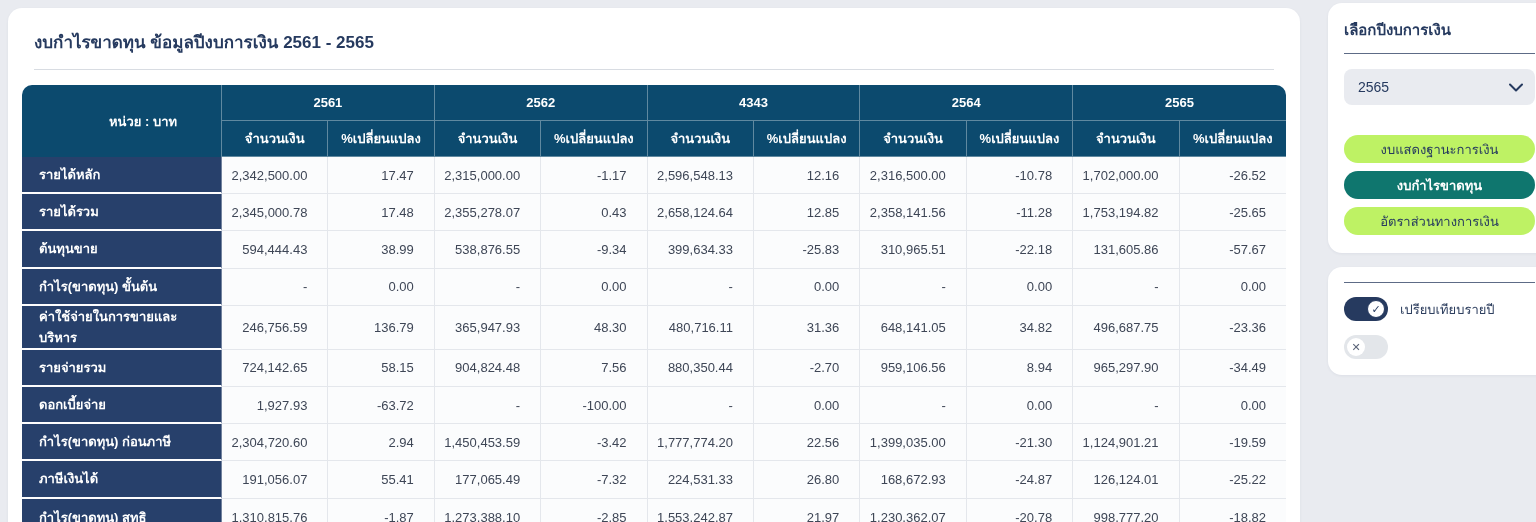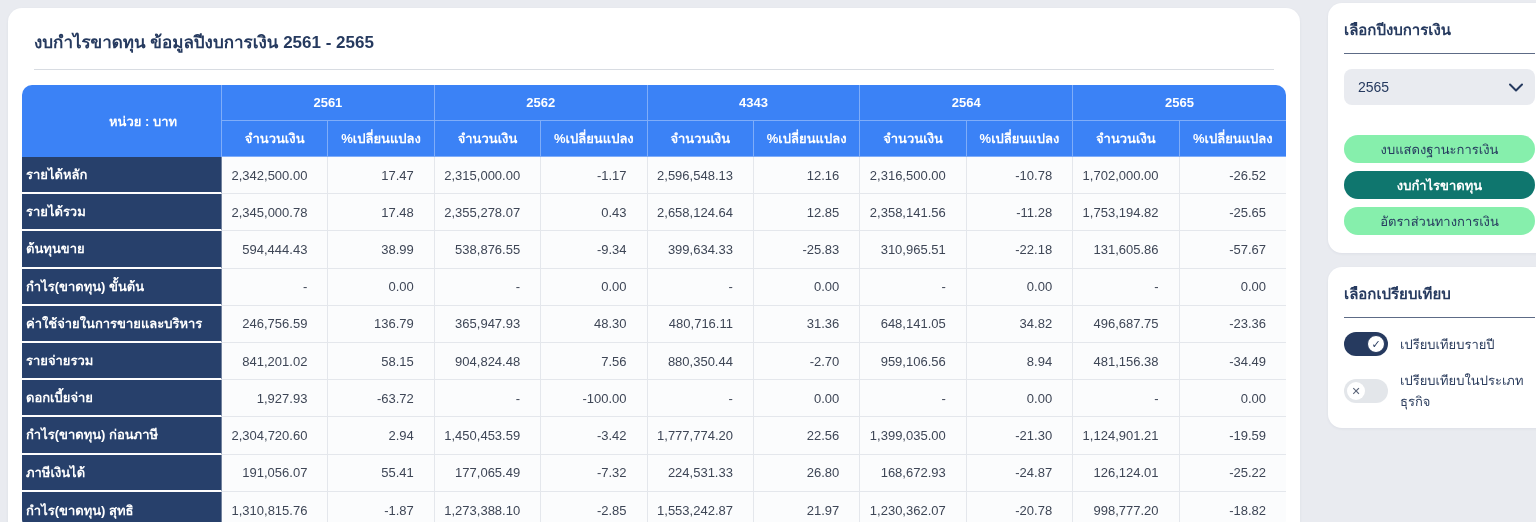--- a/index.html
+++ b/index.html
@@ -20,29 +20,29 @@
   }
   .title-divider { margin:12px 12px 0; border-bottom:1px solid #d8dce2; }
   .table-wrap { margin-top:15px; border-radius:10px; overflow:hidden; }
   table.fin-table {
     width:100%; border-collapse:separate; border-spacing:0;
     table-layout:fixed; font-size:13px;
   }
   thead tr { height:36px; }
   tbody tr { height:37.2px; }
   thead th {
-    background:#3b82f6; color:#ffffff; font-weight:bold; text-align:center;
+    background:#0c4a6e; color:#ffffff; font-weight:bold; text-align:center;
     border-right:1px solid rgba(255,255,255,.35);
     border-bottom:1px solid rgba(255,255,255,.35);
   }
   thead th.unit-cell { border-bottom:none;padding-left:44px; }
   thead tr th:last-child { border-right:none; }
   tbody th.row-label {
     background:#27406b; color:#ffffff; font-weight:bold; text-align:left;
-    padding:0 8px 0 4px; font-size:13px;
+    padding:0 8px 0 17px; font-size:13px;
     border-bottom:2px solid #fdfdfe;
     border-right:1px solid rgba(255,255,255,.35);
   }
   tbody tr:last-child th.row-label { border-bottom:none; }
   tbody td {
     background:#fbfcfd; color:#3e4656; text-align:right; padding-right:20px;
     border-bottom:1px solid #e4e7ec; border-right:1px solid #e4e7ec;
   }
   tbody td:last-child { border-right:none; }
   tbody tr:last-child td { border-bottom:none; }
@@ -55,21 +55,21 @@
   .side-heading { margin:0 0 11px; font-size:15px; font-weight:bold; color:#263a5f; }
   .side-divider { border-bottom:1px solid #5d6b86; }
   .dropdown {
     margin-top:15px; height:36px; background:#e9ebf0; border-radius:8px;
     display:flex; align-items:center; justify-content:space-between;
     padding:0 12px 0 14px; color:#263a5f; font-size:14px; cursor:pointer;
   }
   .chevron { width:14px; height:9px; display:block; }
   .btn-group { margin-top:30px; }
   .report-btn {
-    height:28px; border-radius:14px; background:#86efac; color:#263a5f;
+    height:28px; border-radius:14px; background:#bef264; color:#263a5f;
     font-size:13px; display:flex; align-items:center; justify-content:center;
     margin-bottom:8px; cursor:pointer;
   }
   .report-btn.active { background:#0f766e; color:#ffffff; font-weight:bold; }
   .report-btn:last-child { margin-bottom:2px; }
   .toggle-row { display:flex; align-items:center; gap:12px; margin-top:14px; }
   .switch { width:44px; height:24px; border-radius:12px; position:relative; flex:none; cursor:pointer; }
   .switch.on  { background:#263a5f; }
   .switch.off { background:#e3e6ea; }
   .knob {
@@ -185,29 +185,29 @@
             <td>48.30</td>
             <td>480,716.11</td>
             <td>31.36</td>
             <td>648,141.05</td>
             <td>34.82</td>
             <td>496,687.75</td>
             <td>-23.36</td>
           </tr>
           <tr>
             <th class="row-label">รายจ่ายรวม</th>
-            <td>841,201.02</td>
+            <td>724,142.65</td>
             <td>58.15</td>
             <td>904,824.48</td>
             <td>7.56</td>
             <td>880,350.44</td>
             <td>-2.70</td>
             <td>959,106.56</td>
             <td>8.94</td>
-            <td>481,156.38</td>
+            <td>965,297.90</td>
             <td>-34.49</td>
           </tr>
           <tr>
             <th class="row-label">ดอกเบี้ยจ่าย</th>
             <td>1,927.93</td>
             <td>-63.72</td>
             <td>-</td>
             <td>-100.00</td>
             <td>-</td>
             <td>0.00</td>
@@ -271,30 +271,28 @@
         </svg>
     </div>
     <div class="btn-group" id="report-buttons">
         <div class="report-btn">งบแสดงฐานะการเงิน</div>
         <div class="report-btn active">งบกำไรขาดทุน</div>
         <div class="report-btn">อัตราส่วนทางการเงิน</div>
       </div>
   </div>
 
   <div class="side-card">
-    <h2 class="side-heading">เลือกเปรียบเทียบ</h2>
     <div class="side-divider"></div>
     <div id="toggle-list">
         <div class="toggle-row">
           <div class="switch on">
             <span class="knob">✓</span>
           </div>
           <span class="toggle-label">เปรียบเทียบรายปี</span>
         </div>
         <div class="toggle-row">
           <div class="switch off">
             <span class="knob">✕</span>
           </div>
-          <span class="toggle-label">เปรียบเทียบในประเภทธุรกิจ</span>
         </div>
       </div>
   </div>
 </aside>
 
 </body></html>

